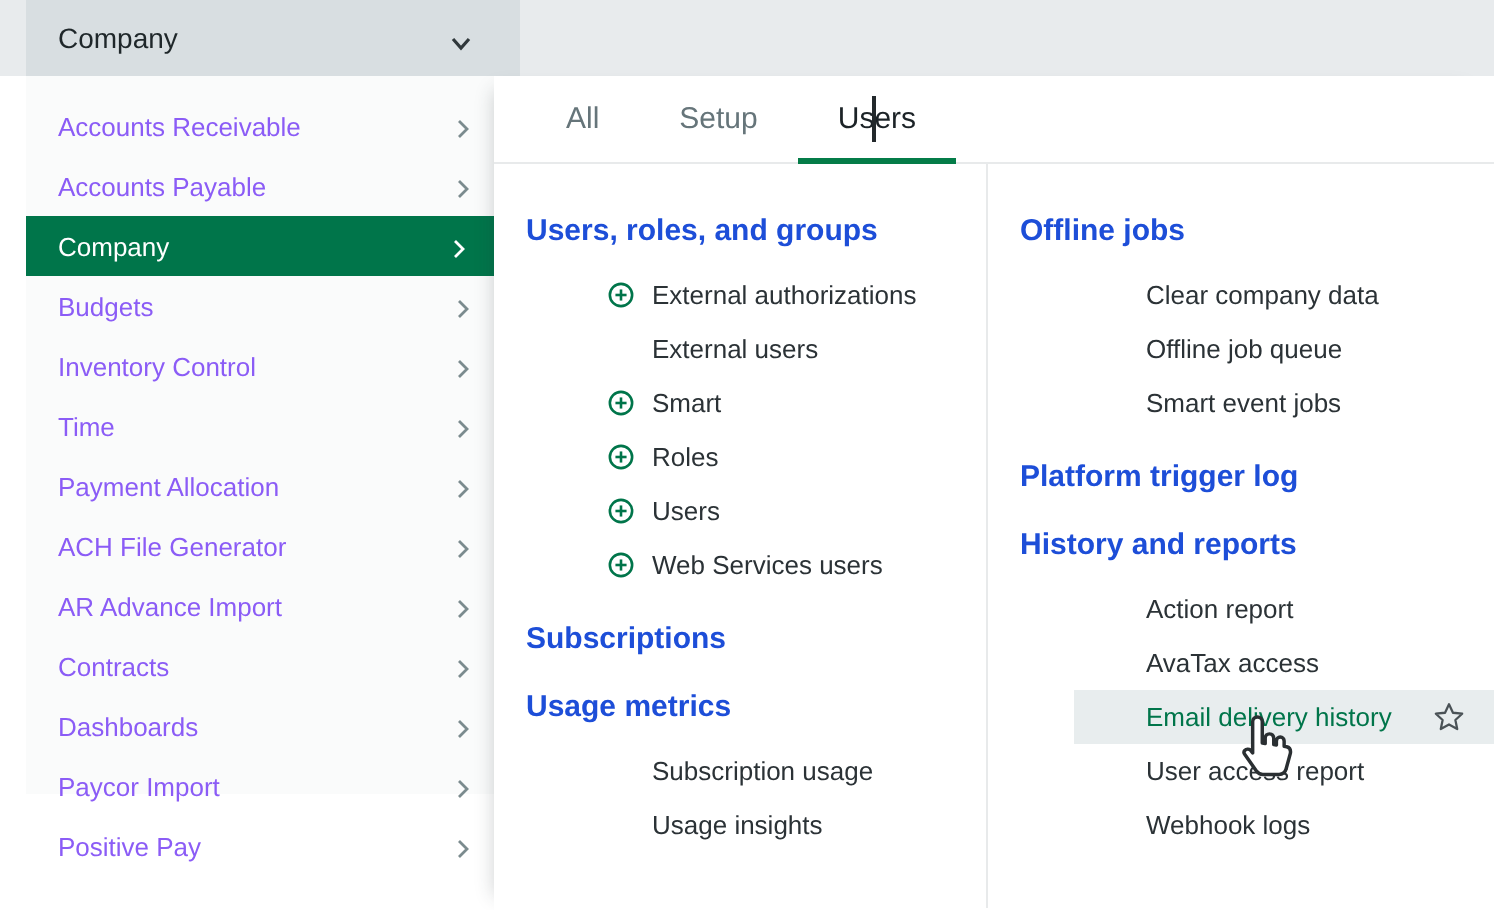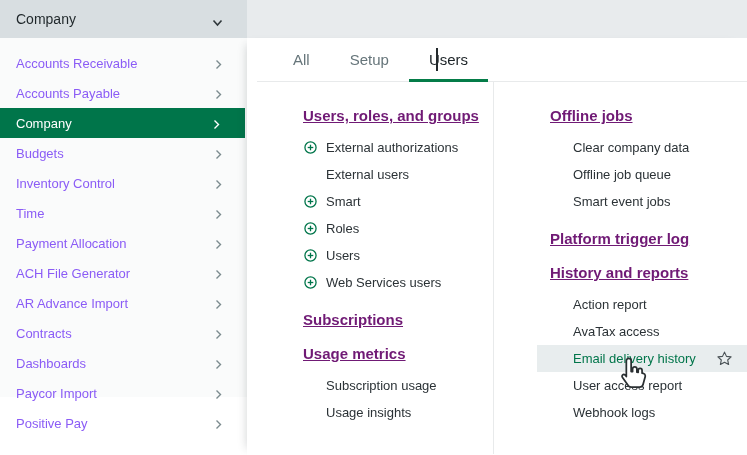--- a/index.html
+++ b/index.html
@@ -4,50 +4,50 @@
 <style>
   * { margin:0; padding:0; box-sizing:border-box; }
   html,body { width:747px; height:455px; }
   body { font-family:"Liberation Sans","DejaVu Sans",sans-serif; background:#fff; }
   .screen { position:relative; width:747px; height:455px; overflow:hidden; background:#fff; }
 
   
   .top-strip { position:absolute; left:0; top:0; width:747px; height:38px; background:#e8ebed; }
 
   
-  .sidebar { position:absolute; left:0; top:0; width:247px; height:397px; background:#fafbfb; }
+  .sidebar { position:absolute; left:13px; top:0; width:247px; height:397px; background:#fafbfb; }
   .sidebar-header { position:relative; height:38px; background:#d8dee1; display:flex; align-items:center;
     padding:0 16px; cursor:pointer; }
   .sidebar-header .hdr-label { font-size:14px; color:#1f272a; }
   .sidebar-header .chev-down { position:absolute; right:24px; top:13px; }
   .side-list { padding-top:10px; }
   .side-item { position:relative; height:30px; display:flex; align-items:center; padding:0 16px;
     font-size:13px; color:#8b5cf6; cursor:pointer; }
   .side-item .chev-right { position:absolute; right:25px; top:10px; }
   .side-item.selected { background:#00754a; color:#fff; width:245px; }
   .side-item.selected .chev-right svg polyline { stroke:#fff; }
 
   
   .flyout { position:absolute; left:247px; top:38px; width:500px; height:417px; background:#fff;
     box-shadow:-7px 0 9px -7px rgba(40,50,55,.22); }
   .tabs { position:relative; height:44px; display:flex; align-items:stretch; padding-left:16px;
-    border-bottom:1px solid #e8eaeb;margin-left:10px; }
+    border-bottom:1px solid #e8eaeb; }
   .tab { display:flex; align-items:center; padding:0 20px; font-size:15px; color:#66757a;
     cursor:pointer; position:relative; }
   .tab.active { color:#1c2327; }
   .tab.active::after { content:""; position:absolute; left:0; right:0; bottom:-1px; height:3px; background:#047c48; }
 
   .columns { position:relative; display:flex; height:372px; }
   .col { position:relative; }
   .col-0 { width:246px; }
   .col-divider { width:1px; background:#e8eaeb; height:372px; }
   .col-1 { width:253px; }
   .col { padding-top:24px; }
-  .section-title { font-size:15px; font-weight:bold; color:#701a75; line-height:20px;
-    margin:14px 0 8px 0; padding-left:56px;text-decoration:underline; }
+  .section-title { font-size:15px; font-weight:bold; color:#1d4ed8; line-height:20px;
+    margin:14px 0 8px 0; padding-left:16px; }
   .section:first-child .section-title { margin-top:0; }
   .menu-item { position:relative; height:27px; display:flex; align-items:center; font-size:13px;
     color:#2b3236; cursor:pointer; padding-left:36px;margin-left:43px; }
   .col-0 .menu-item { padding-left:14px; }
   .icon-slot { width:13px; height:13px; margin-right:9px; display:inline-flex; flex:0 0 13px; }
   .menu-item.hovered { background:#e8edee; color:#00754a; }
   .fav-star { position:absolute; right:14px; top:5px; width:17px; height:17px; cursor:pointer; }
 
   
   .ibeam-cursor { position:absolute; left:436px; top:48px; width:2px; height:23px; background:#23292c; }

